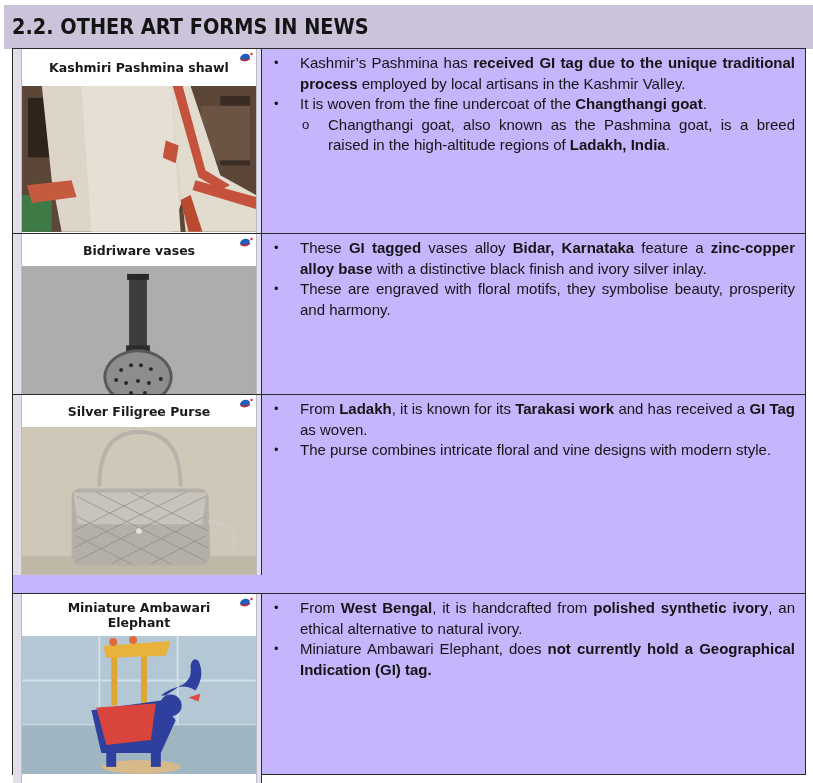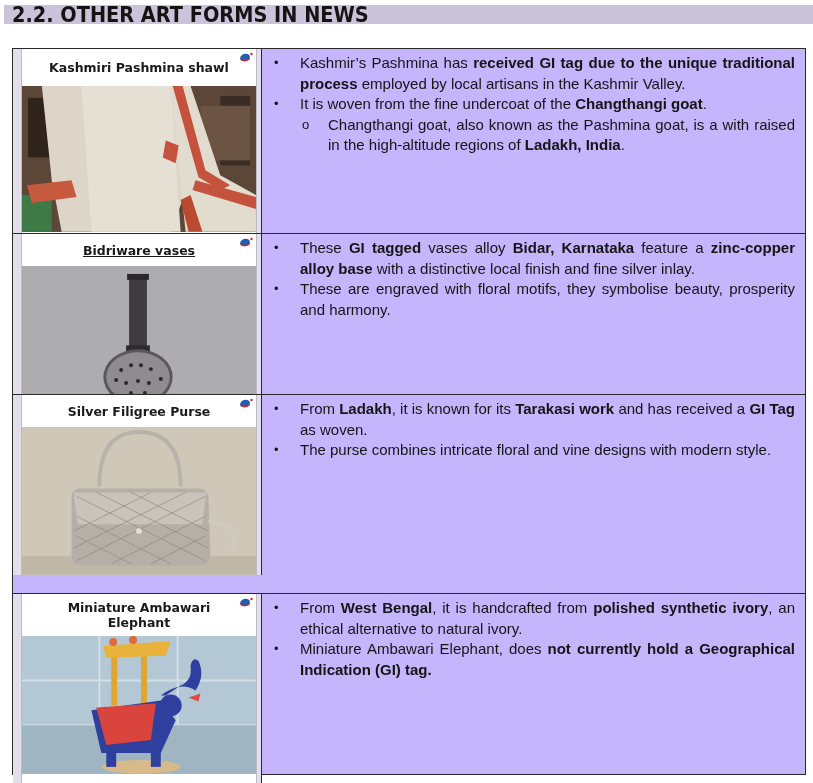--- a/index.html
+++ b/index.html
@@ -1,20 +1,20 @@
 <!DOCTYPE html>
 <html><head>
   <meta charset="utf-8">
   <style>
     * { box-sizing: border-box; margin: 0; padding: 0; }
     html, body { width: 813px; height: 783px; background: #ffffff; overflow: hidden; }
     body { font-family: "Liberation Sans", sans-serif; color: #111; position: relative; }
 
     .section-header {
-      position: absolute; left: 4px; top: 5px; width: 809px; height: 19px;
+      position: absolute; left: 4px; top: 5px; width: 809px; height: 44px;
       background: #cbc3da;
       display: flex; align-items: center; padding-left: 8px;
     }
     .section-header span {
       font-family: "DejaVu Sans", sans-serif;
       font-weight: bold; font-size: 21px; letter-spacing: 0px; color: #141414;
       transform: scaleX(0.92); transform-origin: left center; display: inline-block;
     }
 
     .table {
@@ -102,29 +102,29 @@
       <div class="bullet">
         <span class="dot">•</span>
         <span class="txt"><span>Kashmir’s Pashmina has </span><b>received GI tag due to the unique traditional process</b><span> employed by local artisans in the Kashmir Valley.</span></span>
       </div>
       <div class="bullet">
         <span class="dot">•</span>
         <span class="txt"><span>It is woven from the fine undercoat of the </span><b>Changthangi goat</b><span>.</span></span>
       </div>
       <div class="sub">
         <span class="dot">o</span>
-        <span class="txt"><span>Changthangi goat, also known as the Pashmina goat, is a with raised in the high-altitude regions of </span><b>Ladakh, India</b><span>.</span></span>
+        <span class="txt"><span>Changthangi goat, also known as the Pashmina goat, is a breed raised in the high-altitude regions of </span><b>Ladakh, India</b><span>.</span></span>
       </div>
     </div>
   </div>
 
   <div class="row" style="top:184px;height:179px;">
     <div class="img-cell">
       <div class="card">
-        <div class="card-title" style="height:32px;text-decoration:underline;">Bidriware vases</div>
+        <div class="card-title" style="height:32px;">Bidriware vases</div>
         <svg class="logo" viewBox="0 0 14 10">
             <ellipse cx="6" cy="5.5" rx="5" ry="3.6" fill="#1f5fb5" transform="rotate(-20 6 5.5)"></ellipse>
             <path d="M1.5 7 Q6 10.5 11 6.5" stroke="#d22" stroke-width="1.2" fill="none"></path>
             <circle cx="12.5" cy="2" r="1.2" fill="#d22"></circle>
           </svg>
         <svg class="photo" style="top:32px;" viewBox="0 0 236 147" preserveAspectRatio="none">
           <rect width="236" height="147" fill="#a6a6a8"></rect>
           <rect x="0" y="0" width="236" height="147" fill="#adadaf"></rect>
           <rect x="108" y="8" width="18" height="78" rx="3" fill="#3e3c3e"></rect>
           <rect x="106" y="8" width="22" height="6" fill="#2a282a"></rect>
@@ -144,21 +144,21 @@
             <circle cx="110" cy="128" r="2"></circle>
               <circle cx="124" cy="128" r="2"></circle>
           </g>
           <rect x="100" y="136" width="34" height="8" rx="2" fill="#2e2c2e"></rect>
         </svg>
       </div>
     </div>
     <div class="text-cell">
       <div class="bullet">
         <span class="dot">•</span>
-        <span class="txt"><span>These </span><b>GI tagged</b><span> vases alloy </span><b>Bidar, Karnataka</b><span> feature a </span><b>zinc-copper alloy base</b><span> with a distinctive local finish and fine silver inlay.</span></span>
+        <span class="txt"><span>These </span><b>GI tagged</b><span> vases alloy </span><b>Bidar, Karnataka</b><span> feature a </span><b>zinc-copper alloy base</b><span> with a distinctive black finish and ivory silver inlay.</span></span>
       </div>
       <div class="bullet">
         <span class="dot">•</span>
         <span class="txt"><span>These are engraved with floral motifs, they symbolise beauty, prosperity and harmony.</span></span>
       </div>
     </div>
   </div>
 
   <div class="row" style="top:345px;height:181px;">
     <div class="img-cell">

